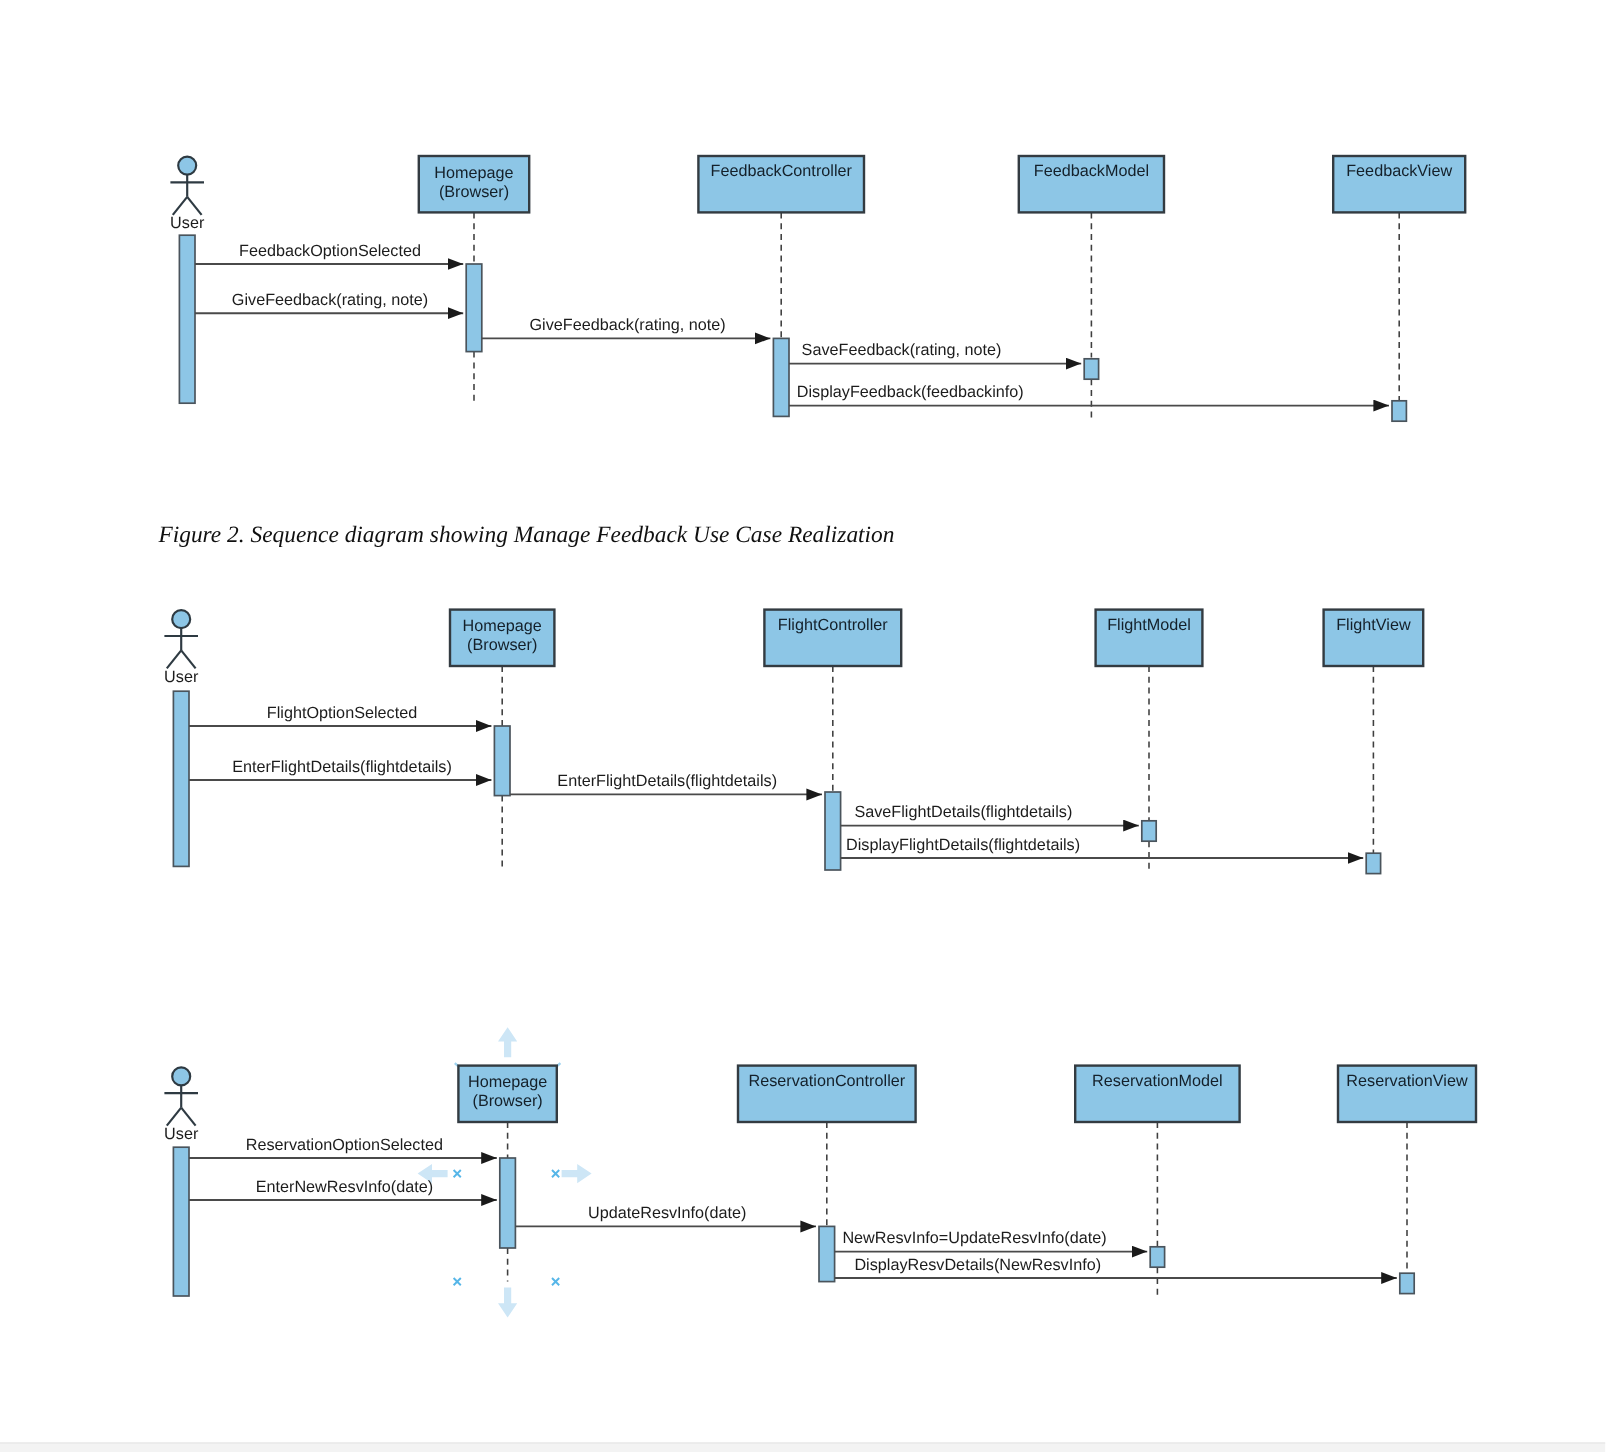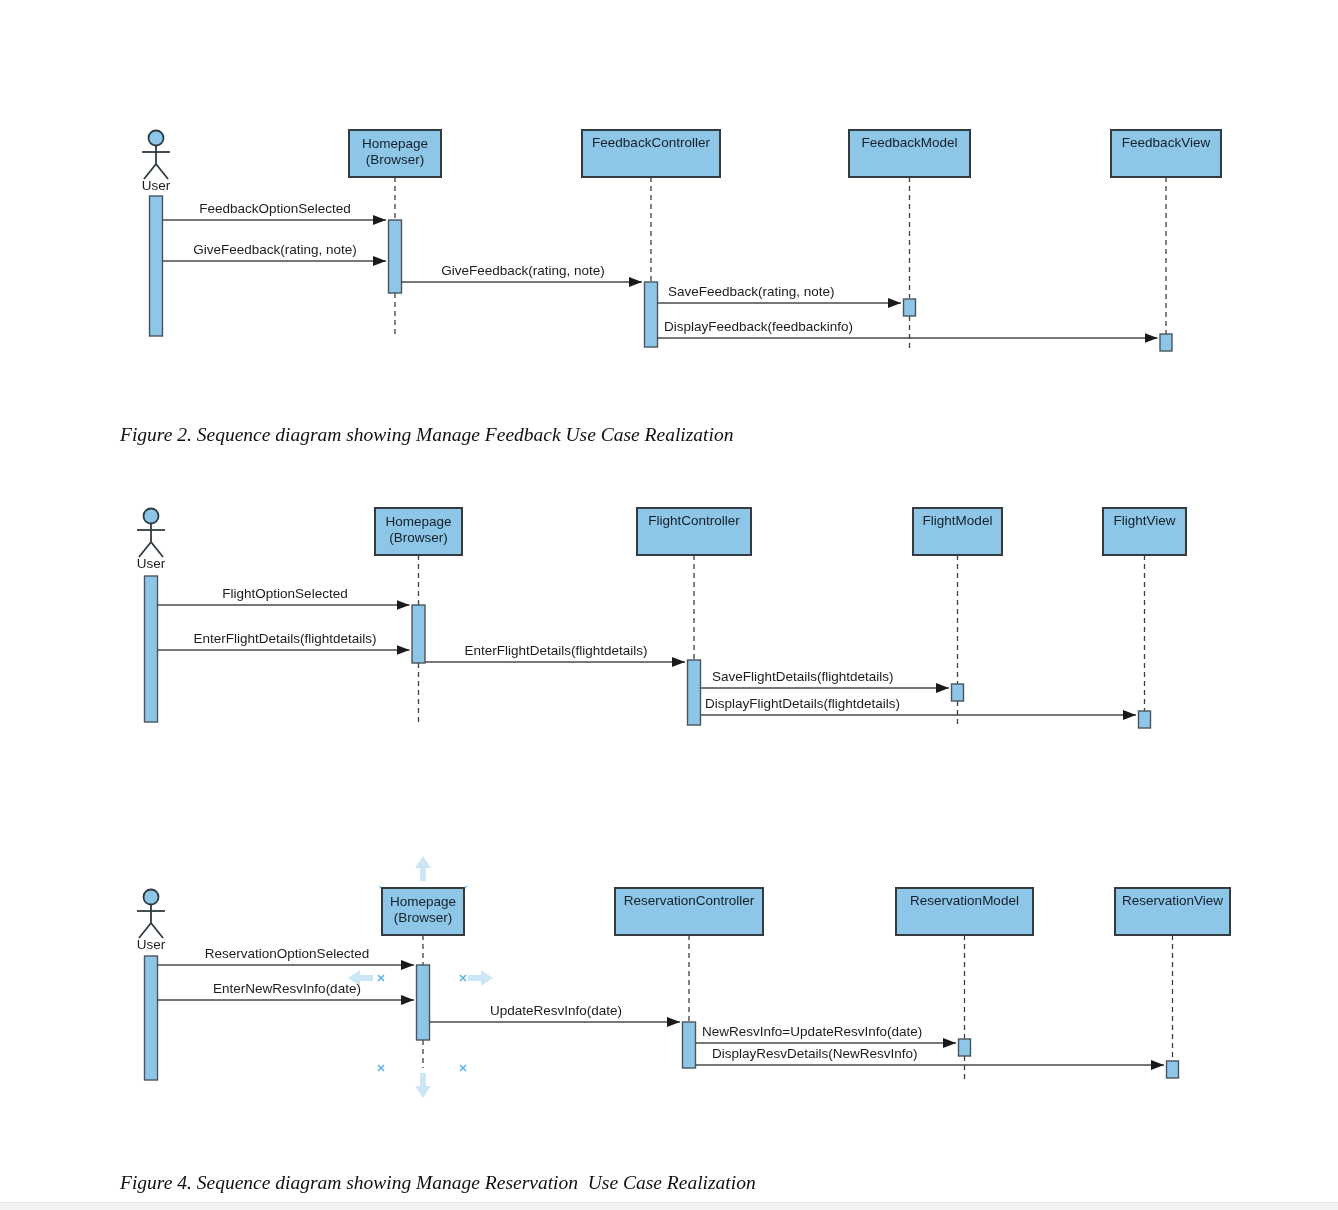--- a/index.html
+++ b/index.html
@@ -13,21 +13,21 @@
   .ll     { stroke:#3f3f3f; stroke-width:1.3; stroke-dasharray:5 4; fill:none; }
   .msg    { stroke:#4a4a4a; stroke-width:1.6; }
   .lbl    { font:13.5px "Liberation Sans",sans-serif; fill:#1c1c1c; }
   .pname  { font:13.5px "Liberation Sans",sans-serif; fill:#14202a; }
   .actorline { stroke:#2e3a42; stroke-width:1.8; fill:none; }
   .actorhead { fill:#8dc6e6; stroke:#2e3a42; stroke-width:1.8; }
   .handle { fill:#cde6f6; }
   .hx     { stroke:#56b6e8; stroke-width:1.6; }
   .htick  { stroke:#9fd3f0; stroke-width:2; }
   .caption {
-    position:absolute; margin:0; font:italic 19.5px "Liberation Serif",serif;
+    position:absolute; margin:12px; font:italic 19.5px "Liberation Serif",serif;
     color:#101010; white-space:pre-wrap;
   }
   .edge-strip {
     position:absolute; left:0; top:1202px; width:1338px; height:8px;
     background:#f3f3f3; border-top:1px solid #e6e6e6;
   }
 </style>
 </head>
 <body>
 
@@ -205,16 +205,15 @@
 
       <line class="msg" x1="695.5" y1="1043" x2="956" y2="1043" marker-end="url(#arw)"></line>
       <text class="lbl" x="702" y="1036">NewResvInfo=UpdateResvInfo(date)</text>
 
       <line class="msg" x1="695.5" y1="1065" x2="1164" y2="1065" marker-end="url(#arw)"></line>
       <text class="lbl" x="712" y="1058">DisplayResvDetails(NewResvInfo)</text>
     </g>
   </svg>
 
   <p class="caption" style="left:120px; top:424px;">Figure 2. Sequence diagram showing Manage Feedback Use Case Realization</p>
-  <p class="caption" style="left:120px; top:1172px;">Figure 4. Sequence diagram showing Manage Reservation  Use Case Realization</p>
 
   <div class="edge-strip"></div>
 </div>
 
 </body></html>

